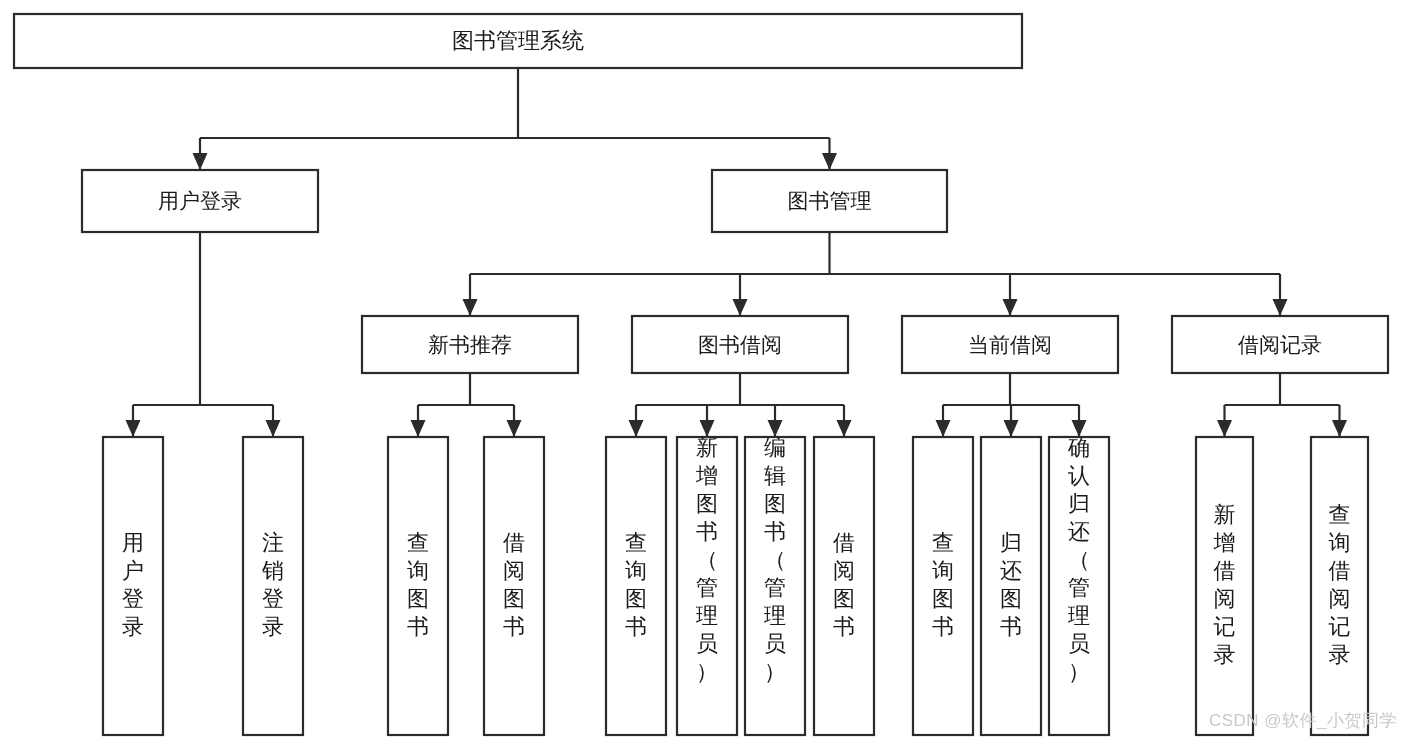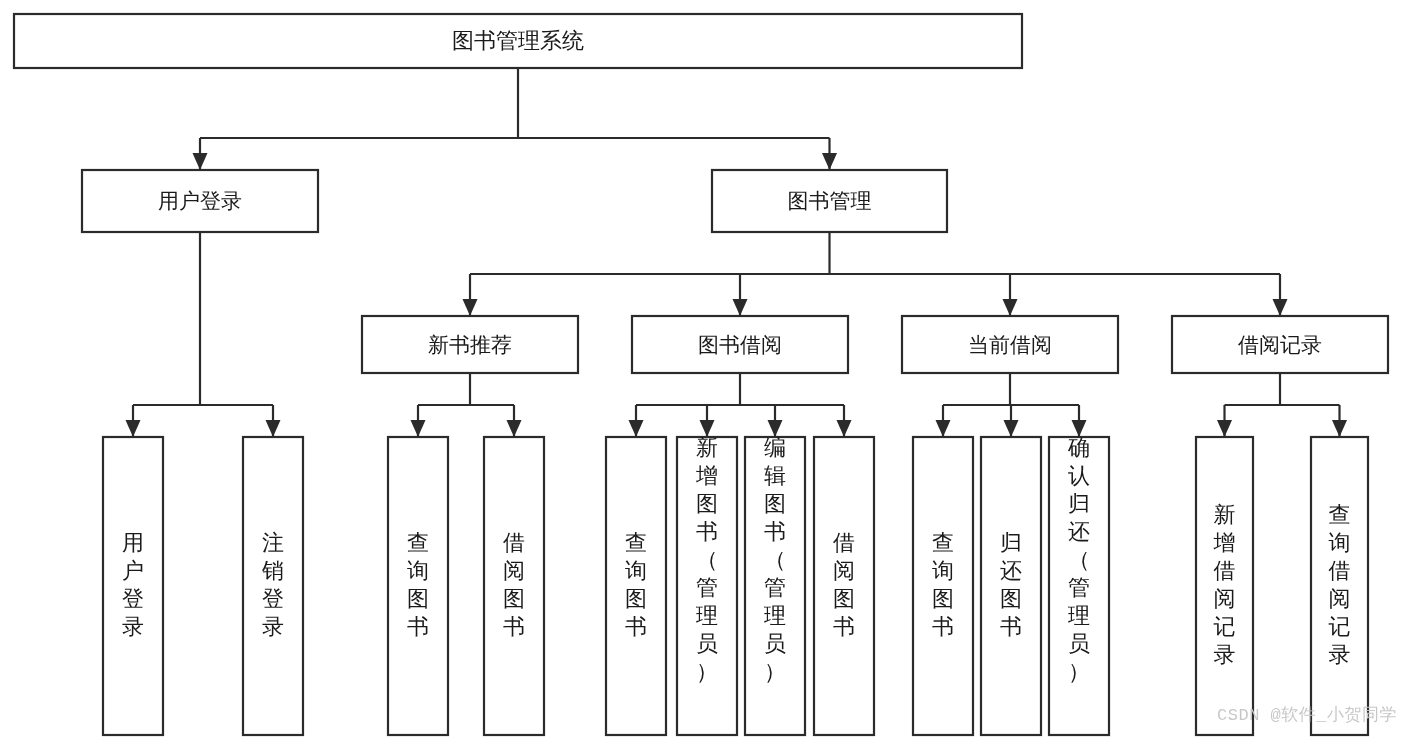--- a/index.html
+++ b/index.html
@@ -59,22 +59,22 @@
   }
   .leaf-label-v {
     font-family: "DejaVu Sans", "Liberation Sans", sans-serif;
     font-size: 22px;
     fill: #1a1a1a;
     text-anchor: middle;
   }
   .watermark {
     position: absolute;
     right: 8px;
-    bottom: 16px;
-    font-family: Liberation Mono, monospace;
+    bottom: 10px;
+    font-family: Liberation Sans, sans-serif;
     font-size: 17px;
     color: #c8c8c8;
     letter-spacing: 0.5px;
     white-space: nowrap;
     pointer-events: none;
     text-align: center;
   }
 </style>
 </head>
 <body>

